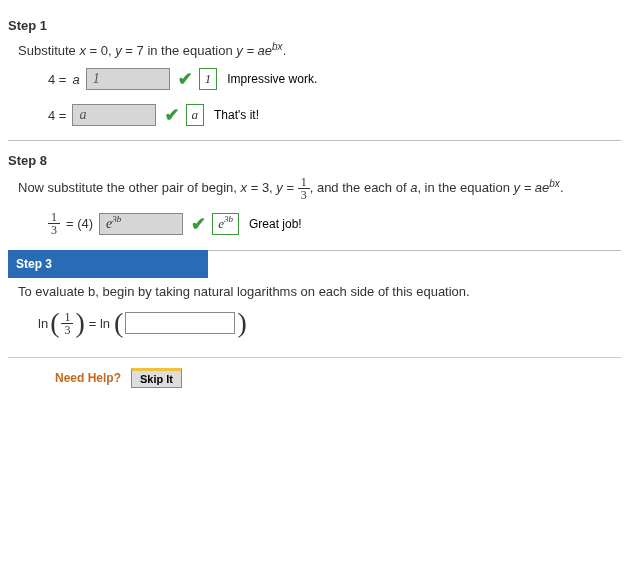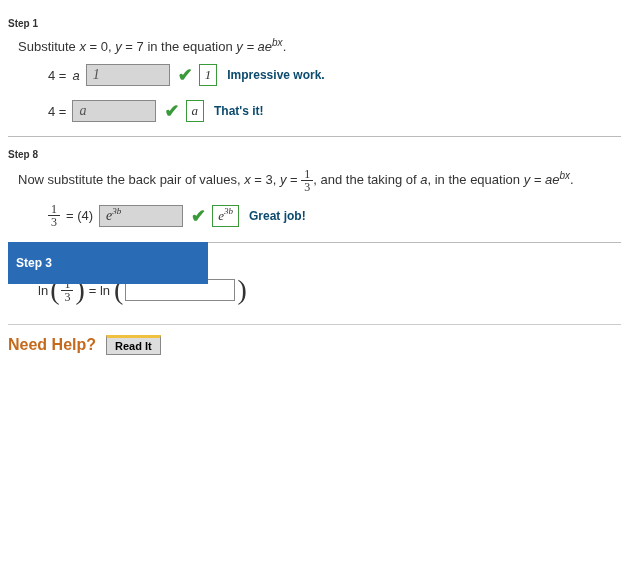--- a/index.html
+++ b/index.html
@@ -9,21 +9,21 @@
     color: #333;
     margin: 0;
     padding: 0;
     width: 629px;
   }
   .content { padding: 6px 8px 10px 8px; }
   .step-header {
     font-weight: bold;
     color: #333;
     margin: 12px 0 8px 0;
-    font-size: 10px;
+    font-size: 13px;
   }
   .step-body { margin-left: 10px; }
   .line-text { margin: 6px 0 10px 0; }
   .eq-line {
     display: flex;
     align-items: center;
     margin: 8px 0 14px 30px;
     gap: 6px;
   }
   .ital { font-style: italic; }
@@ -57,22 +57,22 @@
     font-family: serif;
     font-style: italic;
     font-size: 13px;
     min-width: 18px;
     text-align: center;
     display: inline-flex;
     align-items: center;
     justify-content: center;
   }
   .feedback {
-    color: #0c4a6e;
-    font-weight: bold;
+    color: #000000;
+    font-weight: normal;
     font-size: 12px;
     margin-left: 4px;
   }
   .sup { font-size: 10px; vertical-align: super; font-style: italic; text-align: right; }
   .frac {
     display: inline-flex;
     flex-direction: column;
     align-items: center;
     vertical-align: middle;
     font-family: serif;
@@ -91,21 +91,21 @@
     margin-top: 8px;
     border-top: 1px solid #bbb;
   }
   .step3-blue {
     position: absolute;
     top: -1px;
     left: 0;
     background: #2a6bb5;
     color: #fff;
     font-weight: bold;
-    padding: 14px 8px;
+    padding: 7px 8px;
     font-size: 12px;
     width: 200px;
   }
   .big-paren {
     font-family: serif;
     font-size: 28px;
     line-height: 1;
   }
   .btn {
     background: #e8e8e8;
@@ -128,21 +128,22 @@
     margin-top: 20px;
     display: flex;
     align-items: center;
     gap: 10px;
     border-top: 1px solid #ccc;
     padding-top: 10px;
   }
   .need-help-text {
     color: #c56a1c;
     font-weight: bold;
-    font-size: 16px;
+    font-size: 12px;
+    margin-left: 47px;
   }
   .read-it {
     background: #ddd;
     border: 1px solid #888;
     border-top: 3px solid #f0c040;
     padding: 2px 8px;
     font-size: 11px;
     font-weight: bold;
   }
   .expbox {
@@ -178,24 +179,24 @@
       <span class="ans-box">a</span>
       <span class="feedback">That's it!</span>
     </div>
   </div>
 
   <hr class="sep">
 
   <div class="step-header">Step 8</div>
   <div class="step-body">
     <div class="line-text">
-      <span>Now substitute the back pair of values, </span><span class="ital">x</span><span> = 3, </span><span class="ital">y</span><span> = </span><span class="frac">
+      <span>Now substitute the other pair of begin, </span><span class="ital">x</span><span> = 3, </span><span class="ital">y</span><span> = </span><span class="frac">
           <span class="num">1</span>
           <span class="den">3</span>
-        </span><span>, and the taking of </span><span class="ital">a</span><span>, in the equation </span><span class="ital">y = ae</span><span class="sup">bx</span><span>.</span>
+        </span><span>, and the each of </span><span class="ital">a</span><span>, in the equation </span><span class="ital">y = ae</span><span class="sup">bx</span><span>.</span>
     </div>
 
     <div class="eq-line">
       <span class="frac">
         <span class="num">1</span>
         <span class="den">3</span>
       </span>
       <span> = (4) </span>
       <span class="input-disabled expbox" style="display:inline-flex; align-items:flex-start;">
         <span>e</span>
@@ -208,35 +209,36 @@
       </span>
       <span class="feedback">Great job!</span>
     </div>
   </div>
 
   <div class="step3-bar">
     <div class="step3-blue">Step 3</div>
   </div>
 
   <div class="step-body" style="margin-top:14px;">
+    <div class="line-text">To evaluate b, begin by taking natural logarithms on each side of this equation.</div>
 
     <div class="eq-line" style="gap:2px;margin-left:20px;">
       <span>ln</span>
       <span class="big-paren">(</span>
       <span class="frac">
         <span class="num">1</span>
         <span class="den">3</span>
       </span>
       <span class="big-paren">)</span>
       <span style="margin:0 2px;"> = ln</span>
       <span class="big-paren">(</span>
       <input class="input-active" value="" style="">
       <span class="big-paren">)</span>
     </div>
   </div>
 
 
   <div class="need-help">
     <span class="need-help-text">Need Help?</span>
-    <button class="read-it">Read It</button>
+    <button class="read-it">Skip It</button>
   </div>
 
 </div>
 
 </body></html>

